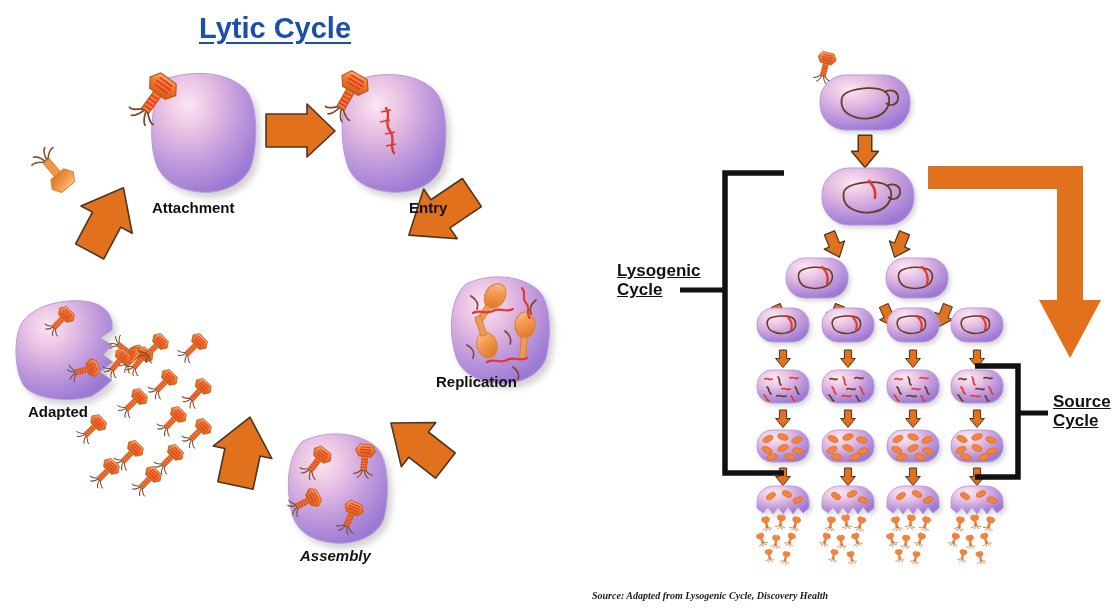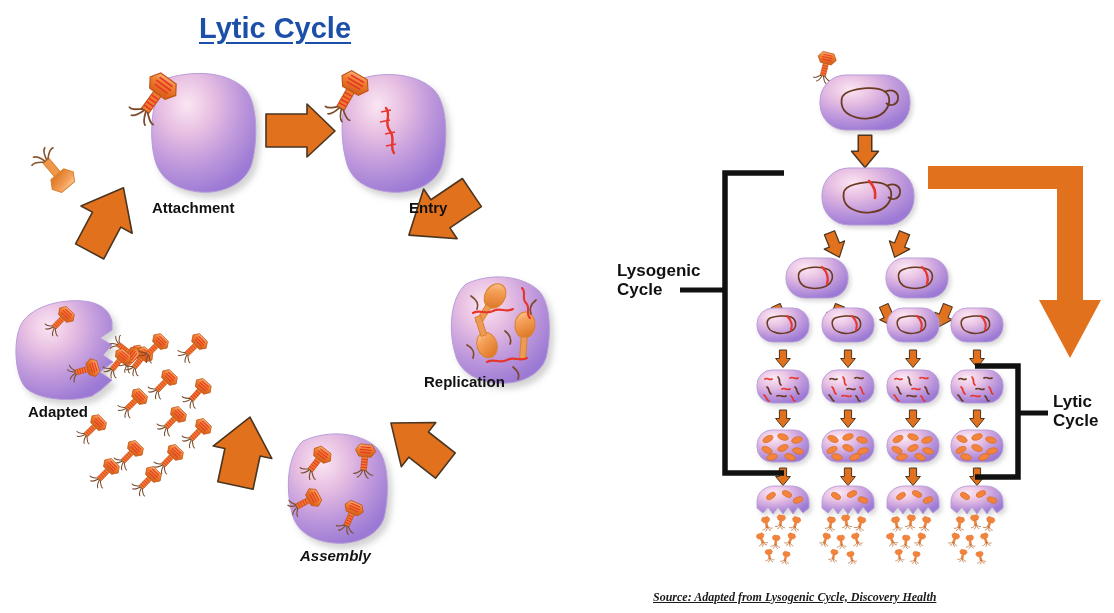--- a/index.html
+++ b/index.html
@@ -36,33 +36,33 @@
 
   
   .blabel{
     position:absolute;
     font-family:"Liberation Sans", sans-serif;
     font-weight:bold;
     font-size:17px;
     line-height:19px;
     color:#111111;
     white-space:nowrap;
+    text-decoration:underline;
   }
 
   
   #source-note{
     position:absolute;
-    left:653px;top:590px;
+    left:592px;top:590px;
     font-family:"Liberation Serif", serif;
     font-style:italic;
     font-weight:bold;
-    font-size:12px;
+    font-size:10px;
     color:#1a1a1a;
     white-space:nowrap;
-    text-decoration:underline;
   }
 
   svg{position:absolute;left:0;top:0;overflow:visible;}
   .svg-layer{position:absolute;left:0;top:0;width:1114px;height:613px;}
 </style>
 </head>
 <body>
 
 <div class="stage">
 
@@ -714,29 +714,29 @@
       <g fill="none" stroke="#111111" stroke-width="5.5" stroke-linejoin="miter">
         <path d="M975,366 L1018,366 L1018,477 L975,477"></path>
         <path d="M1018,413 L1048,413" stroke-width="5"></path>
       </g>
 
     </g>
   </svg>
 
   <div class="slabel" style="left:152px;top:199px;">Attachment</div>
   <div class="slabel" style="left:381px;top:199px;margin-left:28px;">Entry</div>
-  <div class="slabel" style="left:424px;top:373px;">Replication</div>
+  <div class="slabel" style="left:436px;top:373px;">Replication</div>
   <div class="slabel" style="left:300px;top:547px;font-style:italic;">Assembly</div>
   <div class="slabel" style="left:28px;top:403px;">Adapted</div>
 
   <div class="blabel" style="left:617px;top:261px;">
     <span>Lysogenic</span><br>
     <span>Cycle</span>
   </div>
 
   <div class="blabel" style="left:1053px;top:392px;">
-    <span>Lytic</span><br>
+    <span>Source</span><br>
     <span>Cycle</span>
   </div>
 
   <div id="source-note">Source: Adapted from Lysogenic Cycle, Discovery Health</div>
 
 </div>
 
 </body></html>

